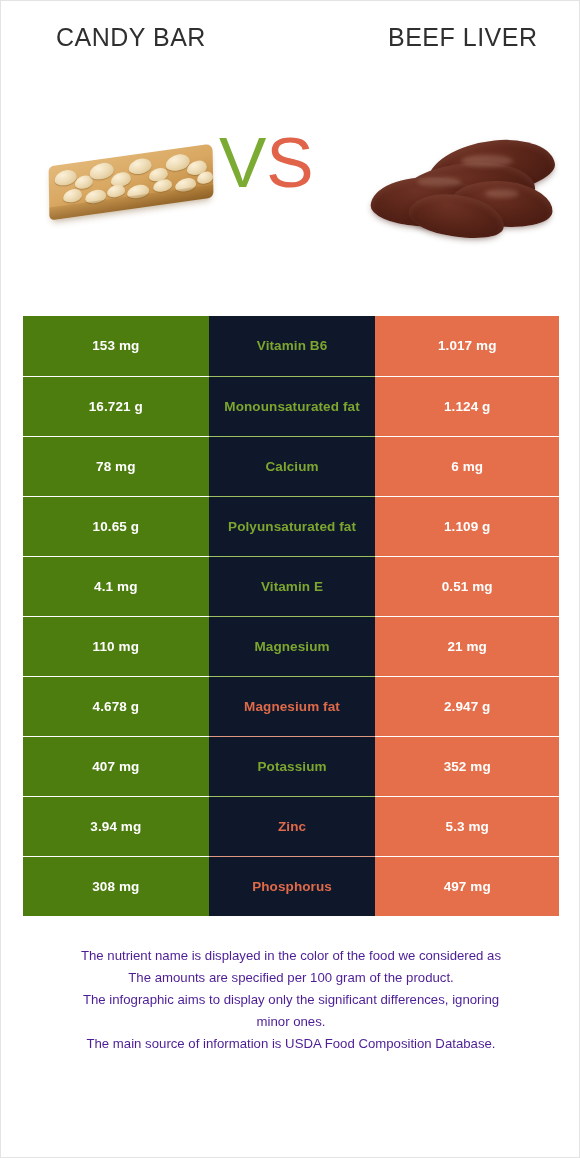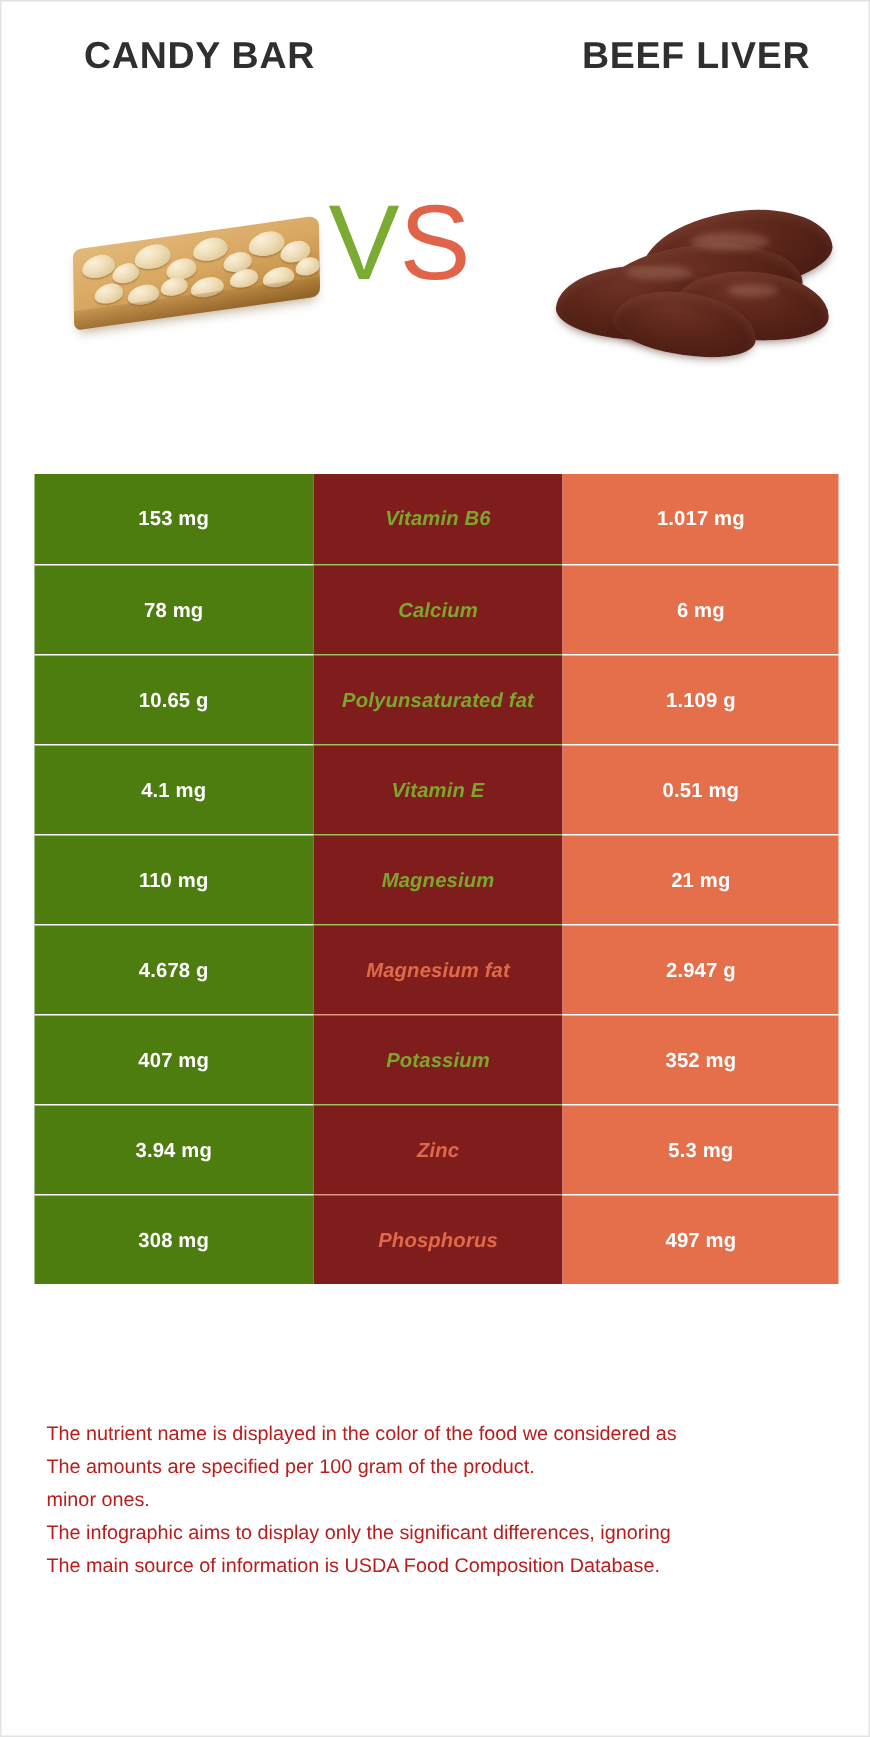--- a/index.html
+++ b/index.html
@@ -28,21 +28,21 @@
     position: absolute;
     top: 0;
     left: 0;
     width: 580px;
     height: 70px;
   }
   .food-title {
     position: absolute;
     top: 22px;
     font-size: 25px;
-    font-weight: 700;
+    font-weight: 400;
     letter-spacing: 0.5px;
     color: #2f2f2f;
     text-transform: uppercase;
     white-space: nowrap;
     font-family: "Liberation Sans", "DejaVu Sans", sans-serif;
   }
   .title-left  { left: 55px; }
   .title-right { left: 387px; }
 
   
@@ -141,39 +141,39 @@
   .table td {
     padding: 0;
     text-align: center;
     vertical-align: middle;
     font-size: 13.5px;
     font-weight: 600;
     letter-spacing: 0.1px;
     white-space: nowrap;
   }
   .col-left   { width: 178px; background: #4d7c0f; color: #ffffff; border-bottom: 1px solid #ffffff; }
-  .col-mid    { width: 160px; background: #7f1d1d; font-style: italic; }
+  .col-mid    { width: 160px; background: #0f172a; }
   .col-right  { width: 176px; background: #E56F4A; color: #ffffff; border-bottom: 1px solid #ffffff; }
   .table tr:last-child .col-left,
   .table tr:last-child .col-right { border-bottom: none; }
 
   .col-mid.win-green  { color: #7CA62E; border-bottom: 1px solid #9dbf5e; }
   .col-mid.win-orange { color: #DF6A49; border-bottom: 1px solid #e0977f; }
   .table tr:last-child .col-mid { border-bottom: none; }
 
   
   .footnote {
     position: absolute;
     top: 944px;
     left: 30px;
     width: 520px;
-    text-align: left;
+    text-align: center;
     font-size: 13.2px;
     line-height: 22px;
-    color: #b91c1c;
+    color: #4c1d95;
     font-weight: 400;
   }
   .footnote p { margin: 0; }
 </style>
 </head>
 <body>
 
 <div id="page">
 
   <div class="header">
@@ -222,20 +222,25 @@
 
   <table class="table">
     <tbody>
 
       <tr>
         <td class="col-left">153 mg</td>
         <td class="col-mid win-green">Vitamin B6</td>
         <td class="col-right">1.017 mg</td>
       </tr>
 
+      <tr>
+        <td class="col-left">16.721 g</td>
+        <td class="col-mid win-green">Monounsaturated fat</td>
+        <td class="col-right">1.124 g</td>
+      </tr>
 
       <tr>
         <td class="col-left">78 mg</td>
         <td class="col-mid win-green">Calcium</td>
         <td class="col-right">6 mg</td>
       </tr>
 
       <tr>
         <td class="col-left">10.65 g</td>
         <td class="col-mid win-green">Polyunsaturated fat</td>
@@ -277,18 +282,18 @@
         <td class="col-mid win-orange">Phosphorus</td>
         <td class="col-right">497 mg</td>
       </tr>
 
     </tbody>
   </table>
 
   <div class="footnote">
     <p>The nutrient name is displayed in the color of the food we considered as</p>
     <p>The amounts are specified per 100 gram of the product.</p>
+    <p>The infographic aims to display only the significant differences, ignoring</p>
     <p>minor ones.</p>
-    <p>The infographic aims to display only the significant differences, ignoring</p>
     <p>The main source of information is USDA Food Composition Database.</p>
   </div>
 
 </div>
 
 </body></html>

